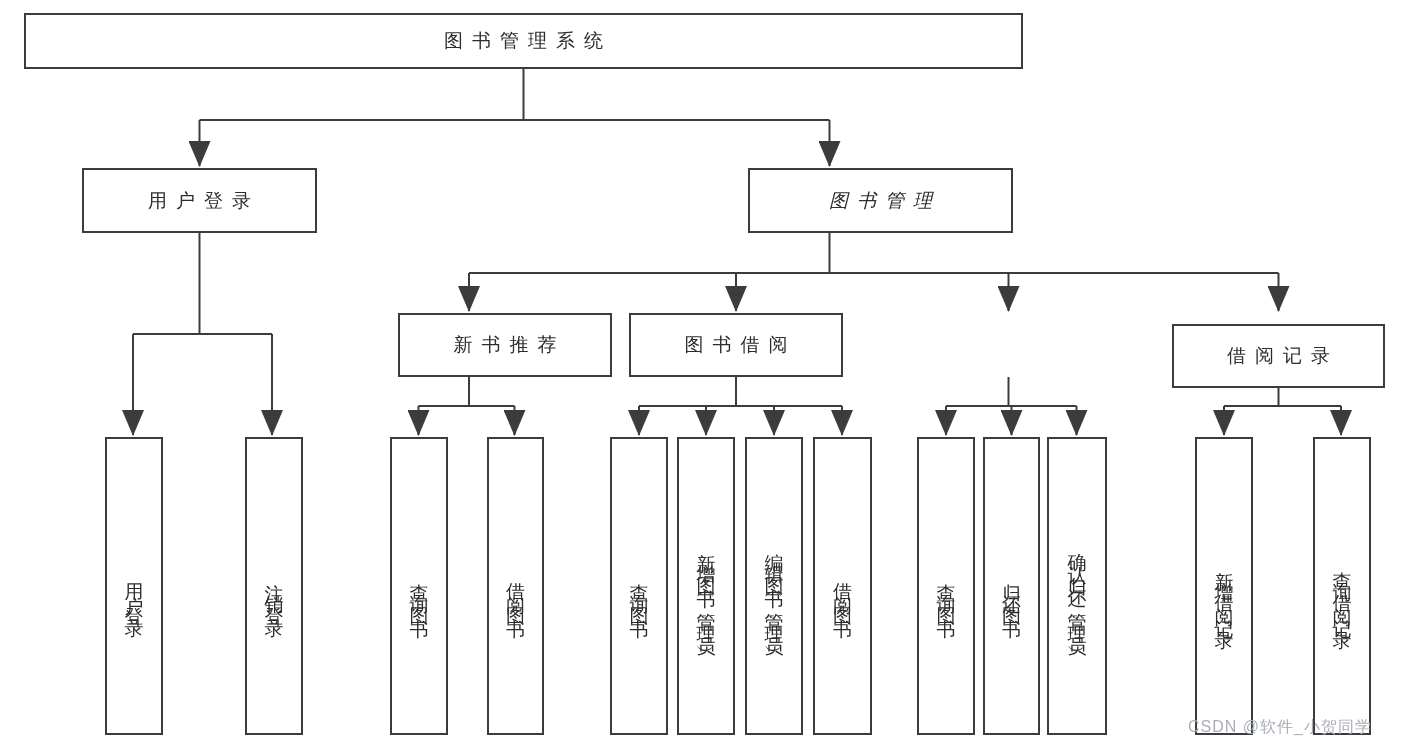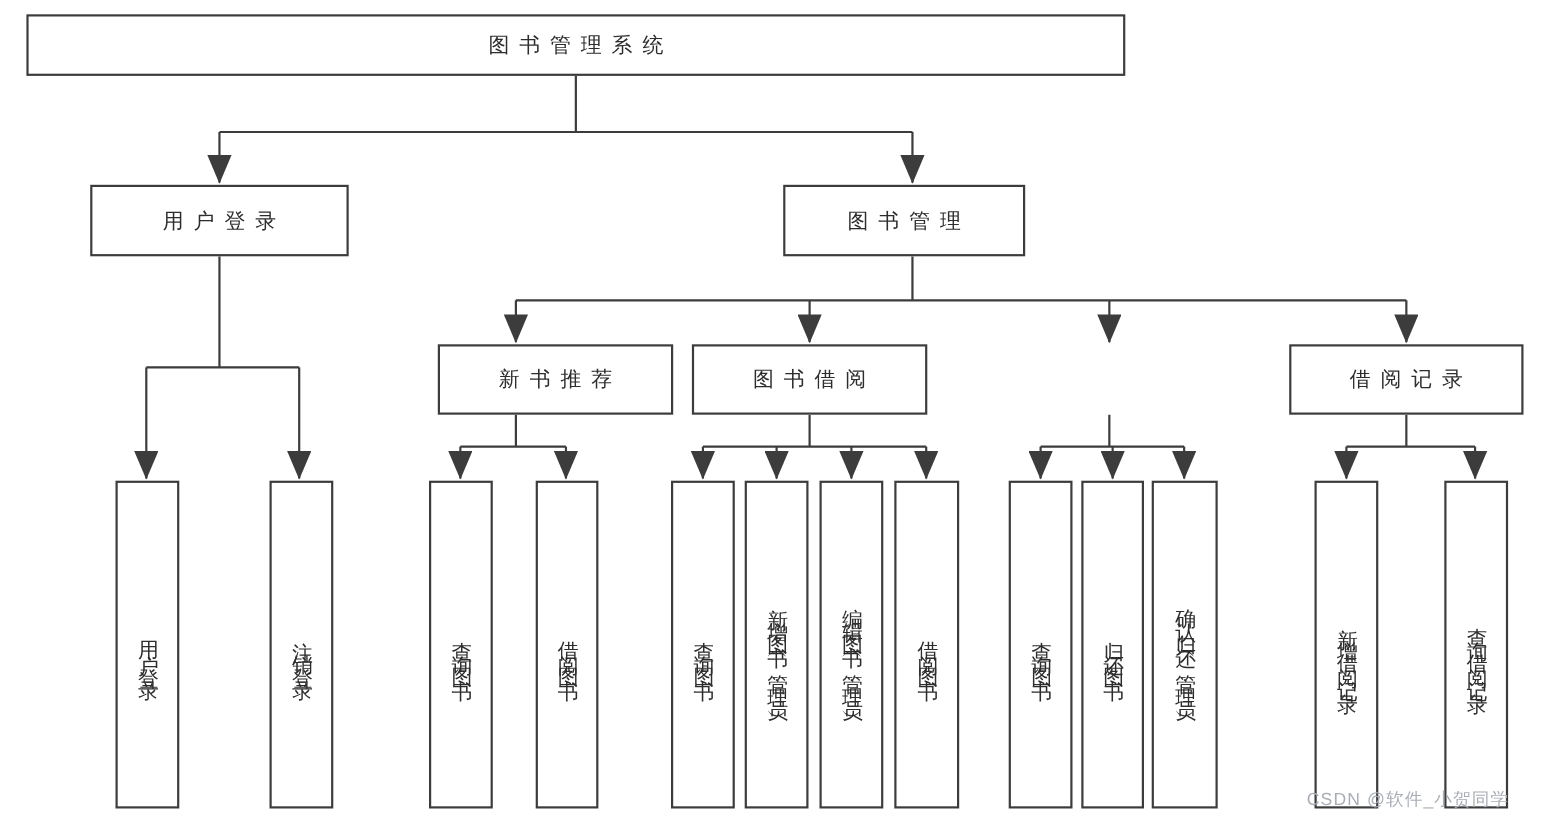--- a/index.html
+++ b/index.html
@@ -38,25 +38,25 @@
     writing-mode: vertical-rl;
     text-orientation: mixed;
     font-size: 19px;
     letter-spacing: 12px;
     margin-bottom: -12px;
     white-space: nowrap;
   }
   
   .n-root            { left: 24px;  top: 13px;  width: 999px; height: 56px; }
   .n-user-login      { left: 82px;  top: 168px; width: 235px; height: 65px; }
-  .n-book-management { left: 712px; top: 168px; width: 220px; height: 65px; }
+  .n-book-management { left: 748px; top: 168px; width: 265px; height: 65px; font-style: italic; }
   .n-new-book        { left: 362px; top: 313px; width: 214px; height: 64px; margin-left: 36px; }
   .n-book-borrow     { left: 629px; top: 313px; width: 214px; height: 64px; }
   .n-current-borrow  { left: 902px; top: 313px; width: 213px; height: 64px; }
-  .n-borrow-records  { left: 1172px; top: 313px; width: 213px; height: 64px; }
+  .n-borrow-records  { left: 1172px; top: 324px; width: 213px; height: 64px; }
 
   .l-ul-1 { left: 105px;  width: 58px; }
   .l-ul-2 { left: 245px;  width: 58px; }
   .l-nb-1 { left: 390px;  width: 58px; }
   .l-nb-2 { left: 487px;  width: 57px; }
   .l-bb-1 { left: 610px;  width: 58px; }
   .l-bb-2 { left: 677px;  width: 58px; }
   .l-bb-3 { left: 745px;  width: 58px; }
   .l-bb-4 { left: 813px;  width: 59px; }
   .l-cb-1 { left: 917px;  width: 58px; }

